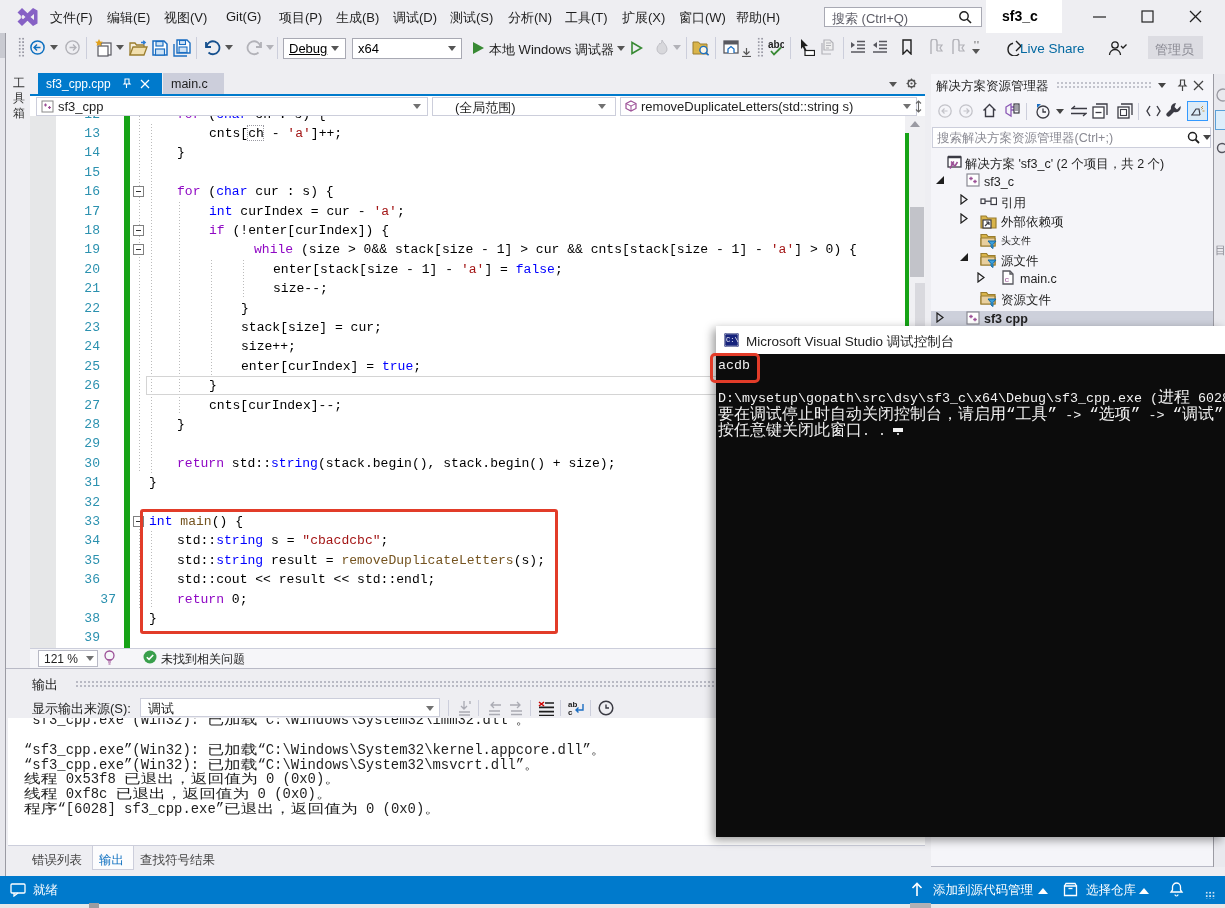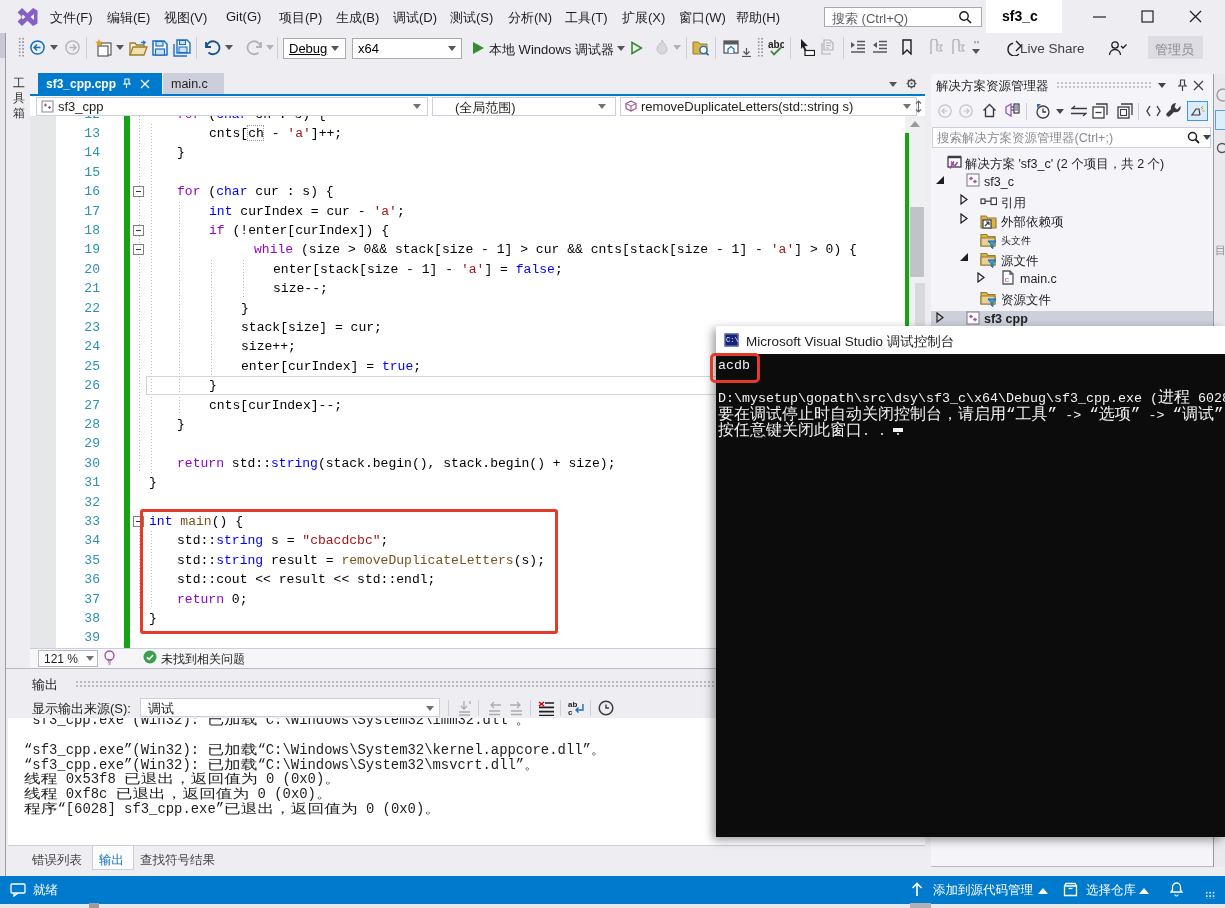--- a/index.html
+++ b/index.html
@@ -205,34 +205,34 @@
       <path d="M3 15 V3 a3 3 0 0 1 6 0 v9" fill="none" stroke="#b2b2b8" stroke-width="1.4"></path>
       <path d="M9 12 h5 l-2 -3 2 -3 h-5" fill="none" stroke="#b2b2b8" stroke-width="1.2"></path>
     </svg>
 <div class="abs" style="left:974px;top:40px;font-size:10px;color:#555;letter-spacing:1px;">''</div>
 <div class="carr" style="left:972px;top:49px;border-top-color:#555;"></div>
 
 <svg class="abs" style="left:1006px;top:39px;" width="17" height="17" viewBox="0 0 17 17">
       <path d="M10 2 L15 7 L10 12" fill="none" stroke="#1e1e1e" stroke-width="1.4"></path>
       <path d="M13 15 a6.5 6.5 0 0 1 -11 -4.5 a6.5 6.5 0 0 1 5 -6.3" fill="none" stroke="#1e1e1e" stroke-width="1.4"></path>
     </svg>
-<span class="abs" style="left:1020px;top:41px;font-size:13.5px;color:#404040;">Live Share</span>
+<span class="abs" style="left:1020px;top:41px;font-size:13.5px;color:#0369a1;">Live Share</span>
 <svg class="abs" style="left:1108px;top:40px;" width="19" height="16" viewBox="0 0 19 16">
       <circle cx="7" cy="5" r="3.2" fill="none" stroke="#1e1e1e" stroke-width="1.3"></circle>
       <path d="M1.5 15 a5.5 5.5 0 0 1 11 0" fill="none" stroke="#1e1e1e" stroke-width="1.3"></path>
       <path d="M13 6 l2 2 3.5 -3.5" fill="none" stroke="#1e1e1e" stroke-width="1.3"></path>
     </svg>
 <div class="abs" style="left:1148px;top:36px;width:55px;height:23px;background:#dcdce2;"></div>
 <span class="abs" style="left:1155px;top:41px;font-size:13px;color:#8a8a93;">管理员</span>
 
 <div class="abs" style="left:8px;top:76px;width:22px;height:70px;background:#eeeef2;text-align:center;">
  <div style="font-size:12px;color:#333;line-height:15px;">工<br>具<br>箱</div>
 </div>
 
-<div class="abs" style="left:38px;top:73px;width:124px;height:36px;background:#007acc;color:#fff;font-size:12px;font-weight:bold;line-height:22px;">
+<div class="abs" style="left:38px;top:73px;width:124px;height:36px;background:#007acc;color:#fff;font-size:12px;font-weight:normal;line-height:22px;">
  <span style="margin-left:8px;">sf3_cpp.cpp</span>
 </div>
 <svg class="abs" style="left:121px;top:78px;" width="11" height="12" viewBox="0 0 11 12">
       <path d="M4 1 h4 v4 l1 1 h-6 l1,-1 z M5.5 6 v4" stroke="#fff" stroke-width="1.1" fill="none"></path>
     </svg>
 <svg class="abs" style="left:140px;top:79px;" width="10" height="10" viewBox="0 0 10 10">
       <line x1="1" y1="1" x2="9" y2="9" stroke="#fff" stroke-width="1.3"></line>
       <line x1="9" y1="1" x2="1" y2="9" stroke="#fff" stroke-width="1.3"></line>
     </svg>
 <div class="abs" style="left:163px;top:73px;width:61px;height:22px;background:#cccedb;color:#1e1e1e;font-size:12.5px;line-height:22px;">
@@ -300,21 +300,21 @@
  <div class="num" style="top:279.6px;left:0px;">27</div>
  <div class="num" style="top:299px;left:0px;">28</div>
  <div class="num" style="top:318.4px;left:0px;">29</div>
  <div class="num" style="top:337.8px;left:0px;">30</div>
  <div class="num" style="top:357.2px;left:0px;">31</div>
  <div class="num" style="top:376.6px;left:0px;">32</div>
  <div class="num" style="top:396px;left:0px;">33</div>
  <div class="num" style="top:415.4px;left:0px;">34</div>
  <div class="num" style="top:434.8px;left:0px;">35</div>
  <div class="num" style="top:454.2px;left:0px;">36</div>
- <div class="num" style="top:473.6px;left:0px;">37</div>
+ <div class="num" style="top:473.6px;left:16px;">37</div>
  <div class="num" style="top:493px;left:0px;">38</div>
  <div class="num" style="top:512.4px;left:0px;">39</div>
 
  <div class="ln" style="top:-11.4px;left:147px;"><span class="c">for</span> (<span class="k">char</span> ch : s) {</div>
  <div class="ln" style="top:8px;left:179px;">cnts[ch - <span class="s">'a'</span>]++;</div>
  <div class="abs" style="left:217px;top:9px;width:17px;height:16px;border:1px dotted #9a9aa2;box-sizing:border-box;"></div>
  <div class="ln" style="top:27.4px;left:147px;">}</div>
  <div class="ln" style="top:66.2px;left:147px;"><span class="c">for</span> (<span class="k">char</span> cur : s) {</div>
  <div class="ln" style="top:85.6px;left:179px;"><span class="k">int</span> curIndex = cur - <span class="s">'a'</span>;</div>
  <div class="ln" style="top:105px;left:179px;"><span class="c">if</span> (!enter[curIndex]) {</div>

